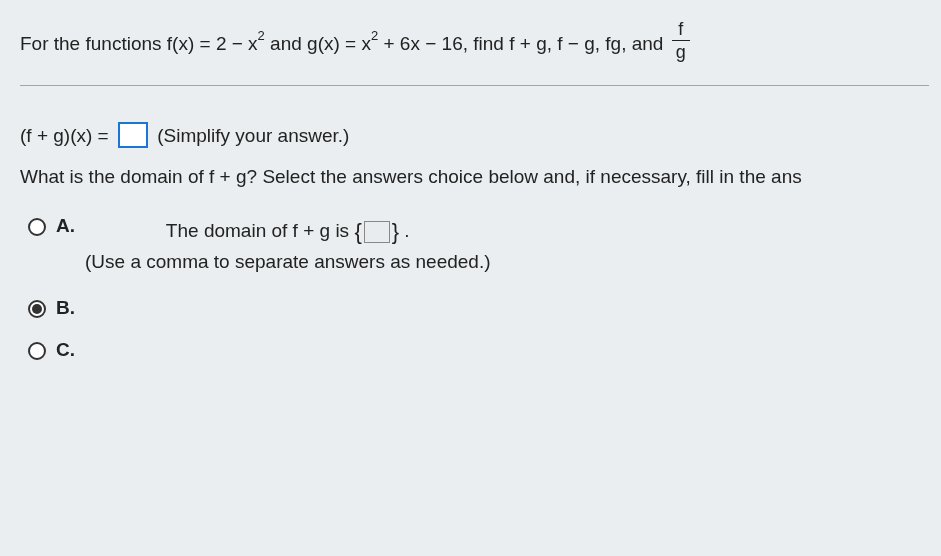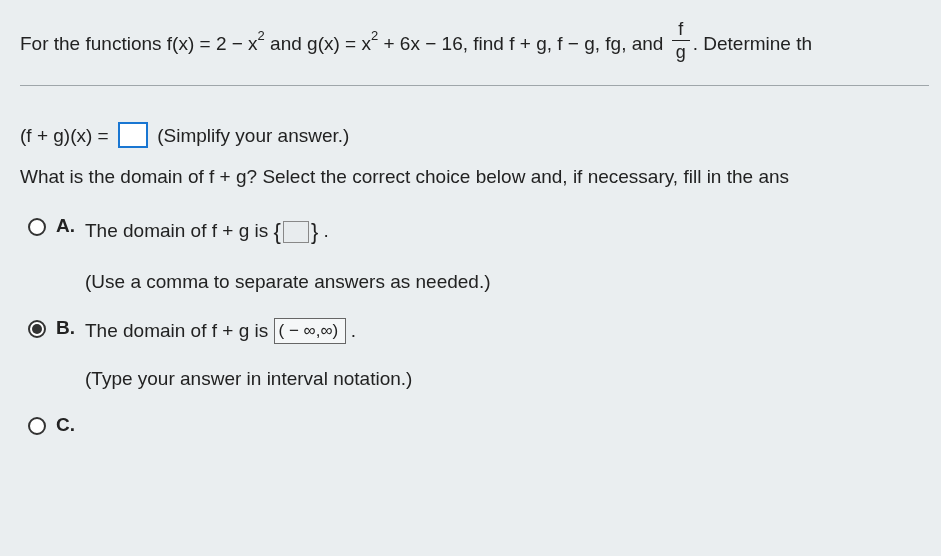--- a/index.html
+++ b/index.html
@@ -118,61 +118,58 @@
       background: #333;
       border-radius: 50%;
     }
     .choice-label {
       font-weight: bold;
       margin-right: 10px;
       flex-shrink: 0;
     }
     .choice-text {
       line-height: 1.5;
+      text-align: center;
     }
     .choice-text .hint {
       display: block;
-      margin-top: 20px;
+      margin-top: 0;
     }
     .brace-l, .brace-r {
       font-size: 22px;
       vertical-align: middle;
     }
   </style>
 </head>
 <body>
 
 <div class="problem-statement">
-  <span>For the functions f(x) = 2 − x</span><span class="sup">2</span><span> and g(x) = x</span><span class="sup">2</span><span> + 6x − 16, find f + g, f − g, fg, and </span><span class="frac"><span class="num">f</span><span class="den">g</span></span><span>. Determine th</span>
+  <span>For the functions f(x) = 2 − x</span><span class="sup">2</span><span> and g(x) = x</span><span class="sup">2</span><span> + 6x − 16, find f + g, f − g, fg, and </span><span class="frac"><span class="num">f</span><span class="den">g</span></span>
 </div>
 
 <hr class="hr-line">
 
 <div class="answer-line">
   <span>(f + g)(x) = </span>
   <span class="input-box"></span>
   <span> (Simplify your answer.)</span>
 </div>
 
-<div class="question">What is the domain of f + g? Select the correct choice below and, if necessary, fill in the ans</div>
+<div class="question">What is the domain of f + g? Select the answers choice below and, if necessary, fill in the ans</div>
 
 <div class="choice-row">
   <div class="radio"></div>
   <div class="choice-label">A.</div>
   <div class="choice-text">
     <span>The domain of f + g is </span><span class="brace-l">{</span><span class="small-input-box"></span><span class="brace-r">}</span><span> .</span>
     <span class="hint">(Use a comma to separate answers as needed.)</span>
   </div>
 </div>
 
 <div class="choice-row">
   <div class="radio selected"></div>
   <div class="choice-label">B.</div>
-  <div class="choice-text">
-    <span>The domain of f + g is </span><span class="filled-input-box">( − ∞,∞)</span><span> .</span>
-    <span class="hint">(Type your answer in interval notation.)</span>
-  </div>
 </div>
 
 <div class="choice-row">
   <div class="radio"></div>
   <div class="choice-label">C.</div>
 </div>
 
 </body></html>

